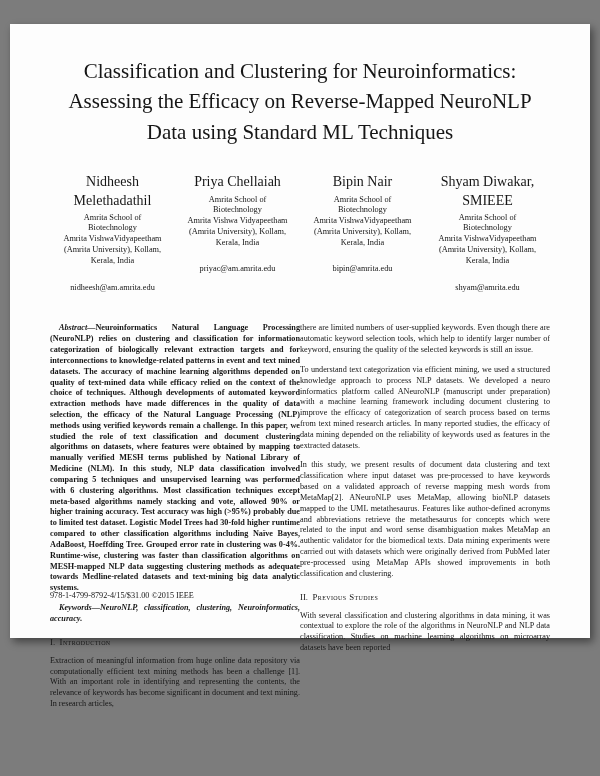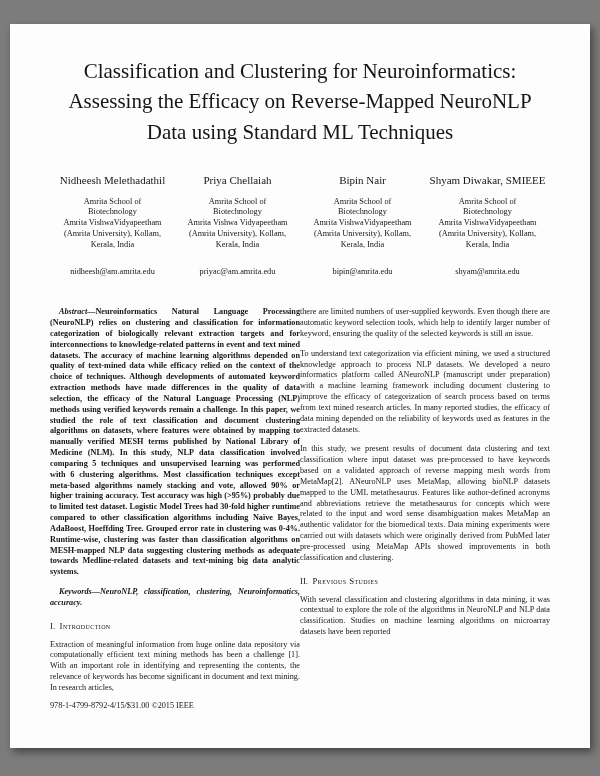--- a/index.html
+++ b/index.html
@@ -3,32 +3,32 @@
 <meta charset="utf-8">
 <style>
   * { margin:0; padding:0; box-sizing:border-box; }
   html,body { width:600px; height:776px; }
   .viewport {
     position:relative; width:600px; height:776px;
     background:#7c7c7c; overflow:hidden;
     font-family:"Liberation Serif", serif; color:#161616;
   }
   .page {
-    position:absolute; left:10px; top:24px; width:580px; height:724px;
+    position:absolute; left:10px; top:24px; width:580px; height:614px;
     background:#fdfdfd; box-shadow:3px 4px 8px rgba(0,0,0,0.45);
     padding:22px 40px 0 40px;
   }
   .paper-title {
     white-space:pre-line; text-align:center;
     font-size:21px; line-height:1.45; font-weight:400;
     margin:10px 0 0 0;
   }
   .authors { display:flex; justify-content:space-between; margin-top:26px; text-align:center; }
   .author { flex:1; padding:0 3px; font-size:8.3px; line-height:1.3; }
-  .author .name { font-size:11px; margin-bottom:9px; }
+  .author .name { font-size:14px; margin-bottom:3px; }
   .affiliation { white-space:pre-line; }
   .email { margin-top:16px; }
   .columns { display:flex; margin-top:30px; }
   .col { flex:1; min-width:0; }
   p.body-par { margin:0 0 9px 0; font-size:8.2px; line-height:1.32; text-align:justify; }
   .abstract { font-weight:bold; font-size:7.9px; text-indent:9px; }
   .abstract .lead { font-style:italic; }
   .keywords { font-weight:bold; font-style:italic; font-size:7.9px; text-indent:9px; margin-top:2px; }
   .section-heading { text-align:left; font-size:8.8px; font-weight:400; margin:12px 0 9px 0; }
   .sc { font-variant:small-caps; letter-spacing:0.4px; }

